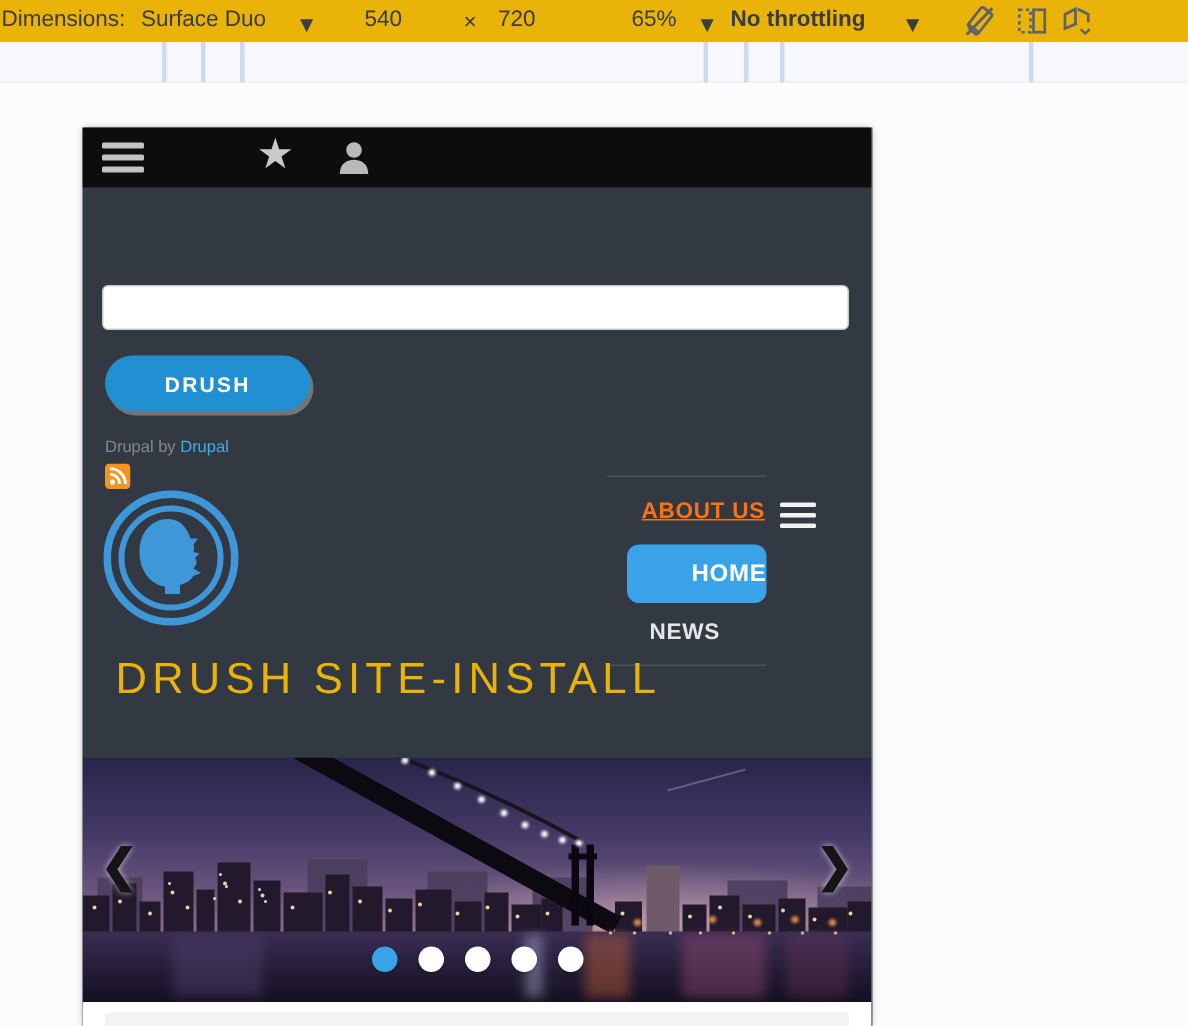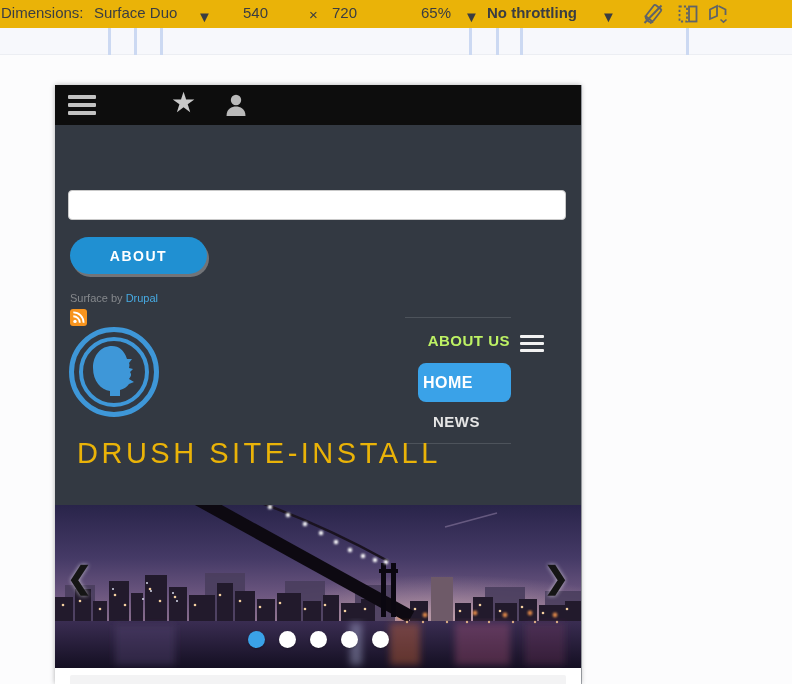--- a/index.html
+++ b/index.html
@@ -53,27 +53,27 @@
   .powered a { color:var(--link-blue); text-decoration:none; cursor:pointer; }
   .rss { position:absolute; left:15px; top:224px; width:17px; height:17px; cursor:pointer; }
 
   
   .logo { position:absolute; left:13px; top:241px; width:92px; height:92px; cursor:pointer; }
 
   
   .nav-divider { position:absolute; left:350px; width:106px; height:1px; background:#4d535b; }
   .nd-top { top:232px; } .nd-bottom { top:358px; }
   .nav-about { position:absolute; left:300px; top:247px; width:155px; text-align:right;
-               font-size:15px; font-weight:bold; color:#bef264; letter-spacing:.5px; cursor:pointer; }
+               font-size:15px; font-weight:bold; color:#f97316; letter-spacing:.5px; cursor:pointer;text-decoration:underline; }
   .nav-burger { left:465px; top:250px; width:24px; height:16px; }
   .nav-burger i { height:3px; margin-bottom:4px; background:#f2f2f2; }
   .nav-item { position:absolute; font-size:15px; font-weight:bold; color:#e5e5e5;
               letter-spacing:.5px; cursor:pointer; }
   .nav-home { left:363px; top:278px; width:93px; height:39px; line-height:39px;
-              padding-left:5px; border-radius:8px; font-size:16px; }
+              padding-left:5px; border-radius:8px; font-size:16px;text-align:right; }
   .nav-home.active { background:var(--accent-blue); color:#fff; }
   .nav-news { left:378px; top:328px; }
 
   .site-title { position:absolute; left:22px; top:352px; font-size:29px; font-weight:300;
                 color:#eab308; letter-spacing:3.5px; white-space:nowrap; cursor:pointer; }
 
   
   .carousel { position:absolute; left:0; top:420px; width:526px; height:163px; overflow:hidden; }
   .carousel svg.scene { display:block; }
   .car-arrow { position:absolute; top:58px; font-size:30px; font-weight:bold; color:#151515;
@@ -151,24 +151,24 @@
       <svg class="ab-user" width="26" height="26" viewBox="0 0 26 26">
         <g fill="#b9b9b9">
           <circle cx="13" cy="8" r="5.2"></circle>
           <path d="M3.5 24 C3.5 16.5 9 14.5 13 14.5 C17 14.5 22.5 16.5 22.5 24 Z"></path>
         </g>
       </svg>
 
     </div>
 
     <input class="search-input" type="text" value="" style="">
-    <button class="search-btn">ABOUT</button>
+    <button class="search-btn">DRUSH</button>
 
     <div class="powered">
-      <span>Surface by </span><a>Drupal</a>
+      <span>Drupal by </span><a>Drupal</a>
     </div>
 
     <svg class="rss" viewBox="0 0 17 17">
       <rect width="17" height="17" rx="3" fill="#f8941d"></rect>
       <circle cx="5" cy="12.4" r="1.7" fill="#fff"></circle>
       <path d="M3.3 7.2 A6.5 6.5 0 0 1 9.8 13.7" fill="none" stroke="#fff" stroke-width="1.9"></path>
       <path d="M3.3 3.4 A10.3 10.3 0 0 1 13.6 13.7" fill="none" stroke="#fff" stroke-width="1.9"></path>
     </svg>
 
     <svg class="logo" viewBox="0 0 92 92">

